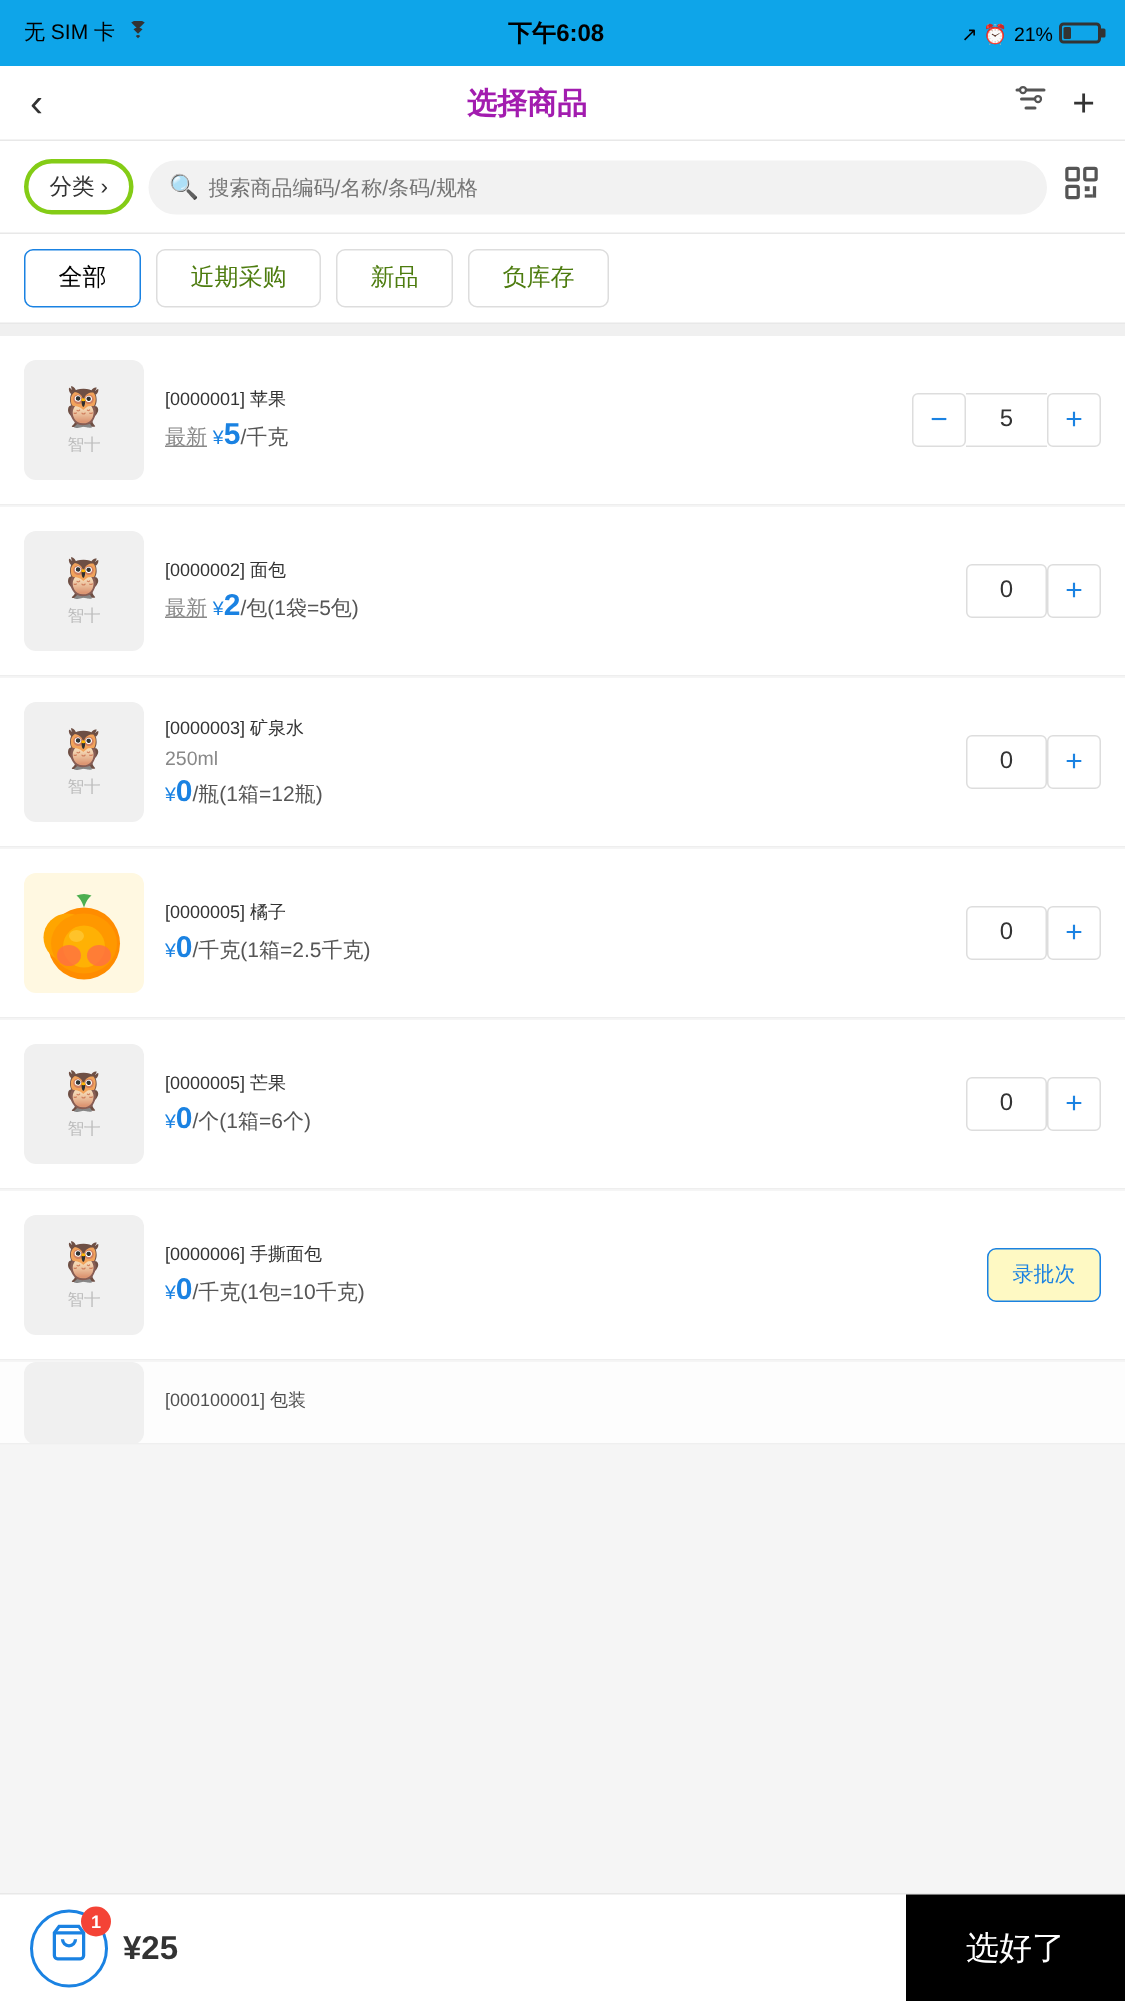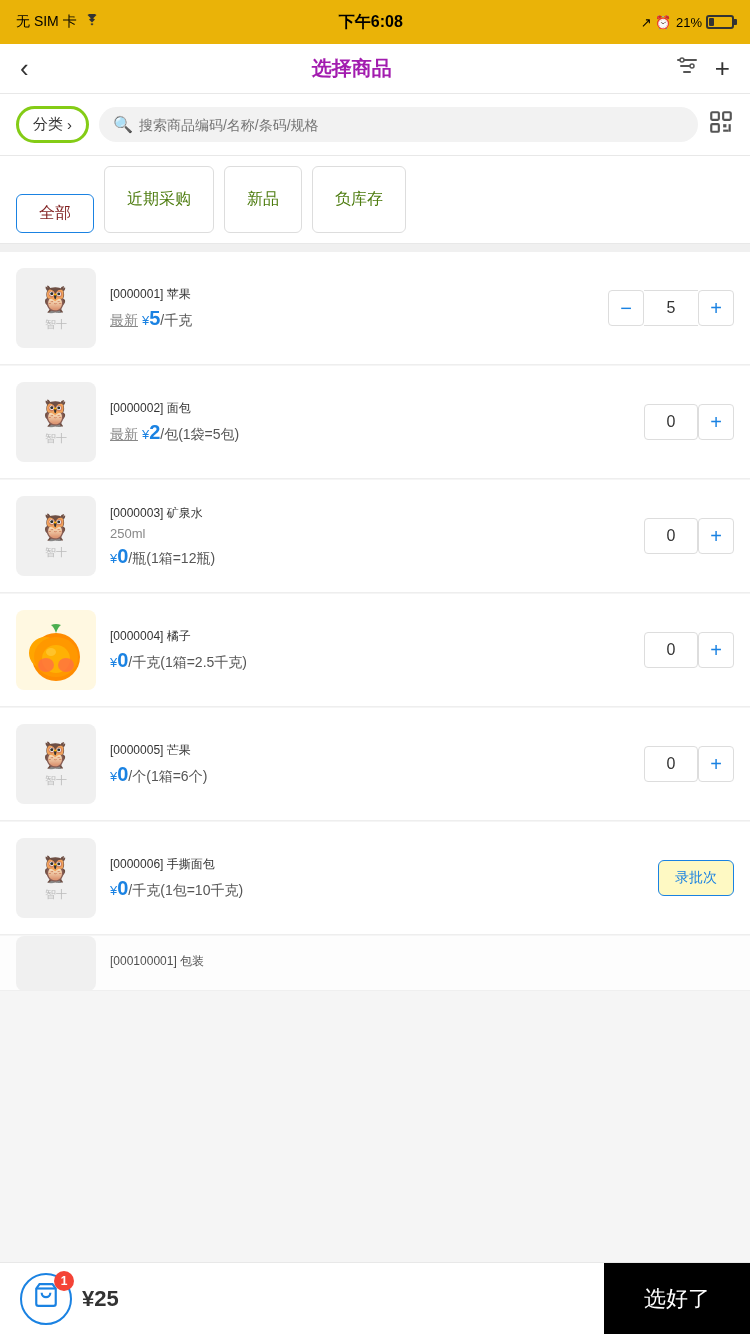--- a/index.html
+++ b/index.html
@@ -8,21 +8,21 @@
       font-family: -apple-system, "PingFang SC", "Helvetica Neue", sans-serif;
       background: #f5f5f5;
       width: 750px;
       min-height: 1334px;
       overflow-x: hidden;
     }
 
     
     .status-bar {
       height: 44px;
-      background: #eab308;
+      background: #0ea5e9;
       display: flex;
       align-items: center;
       justify-content: space-between;
       padding: 0 16px;
       font-size: 15px;
       font-weight: 500;
     }
     .status-left { display: flex; align-items: center; gap: 6px; font-size: 14px; }
     .status-center { font-size: 16px; font-weight: 600; }
     .status-right { display: flex; align-items: center; gap: 4px; font-size: 13px; }
@@ -96,24 +96,23 @@
     .tab-item {
       padding: 8px 22px;
       border-radius: 6px;
       font-size: 16px;
       color: #4d7c0f;
       background: #fff;
       border: 1px solid #ddd;
       cursor: pointer;
     }
     .tab-item.active {
-      color: #7f1d1d;
+      color: #000000;
       border-color: #1a82e2;
       background: #fff;
-      margin-top: 28px;
     }
 
     
     .divider { height: 8px; background: #f0f0f0; }
 
     
     .product-list { background: #f5f5f5; }
     .product-item {
       background: #fff;
       display: flex;
@@ -365,21 +364,21 @@
           <ellipse cx="35" cy="42" rx="22" ry="20" fill="#FF9800"></ellipse>
           <circle cx="35" cy="44" r="14" fill="#FFC107" opacity="0.6"></circle>
           <ellipse cx="30" cy="37" rx="5" ry="4" fill="#FFD54F" opacity="0.5"></ellipse>
           <path d="M35 18 Q33 12 30 10 Q35 8 40 10 Q37 12 35 18z" fill="#4CAF50"></path>
           <ellipse cx="25" cy="50" rx="8" ry="7" fill="#FF7043" opacity="0.8"></ellipse>
           <ellipse cx="45" cy="50" rx="8" ry="7" fill="#FF7043" opacity="0.8"></ellipse>
         </svg>
       </div>
     </div>
     <div class="product-info">
-      <div class="product-name">[0000004] 橘子</div>
+      <div class="product-name">[0000005] 橘子</div>
       <div class="product-price">
         <span class="price-yen">¥</span><span style="color:#1a82e2;font-size:20px;font-weight:700;">0</span><span class="price-unit">/千克(1箱=2.5千克)</span>
       </div>
     </div>
     <div class="qty-control">
       <input class="qty-input" value="0" style="border: 1px solid rgb(221, 221, 221); border-radius: 4px;">
       <button class="qty-btn">+</button>
     </div>
   </div>
 

